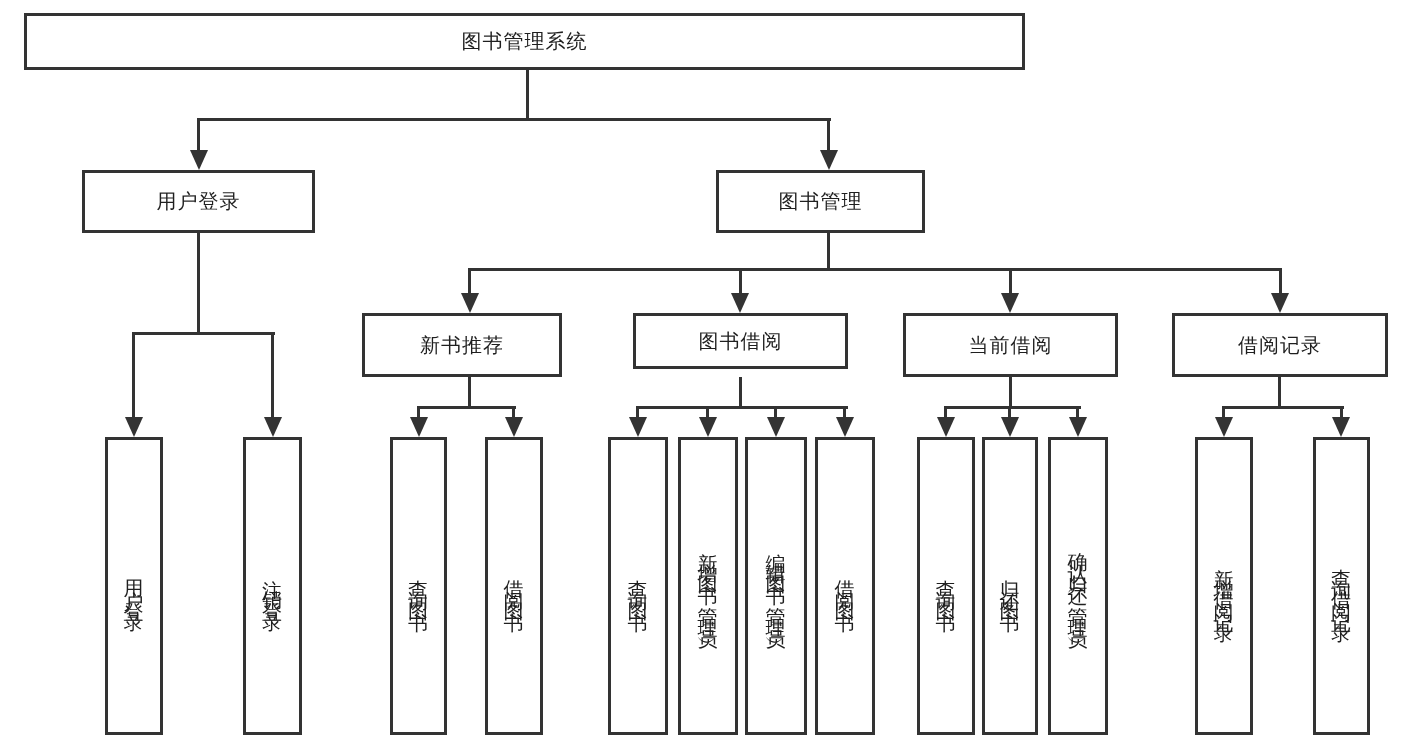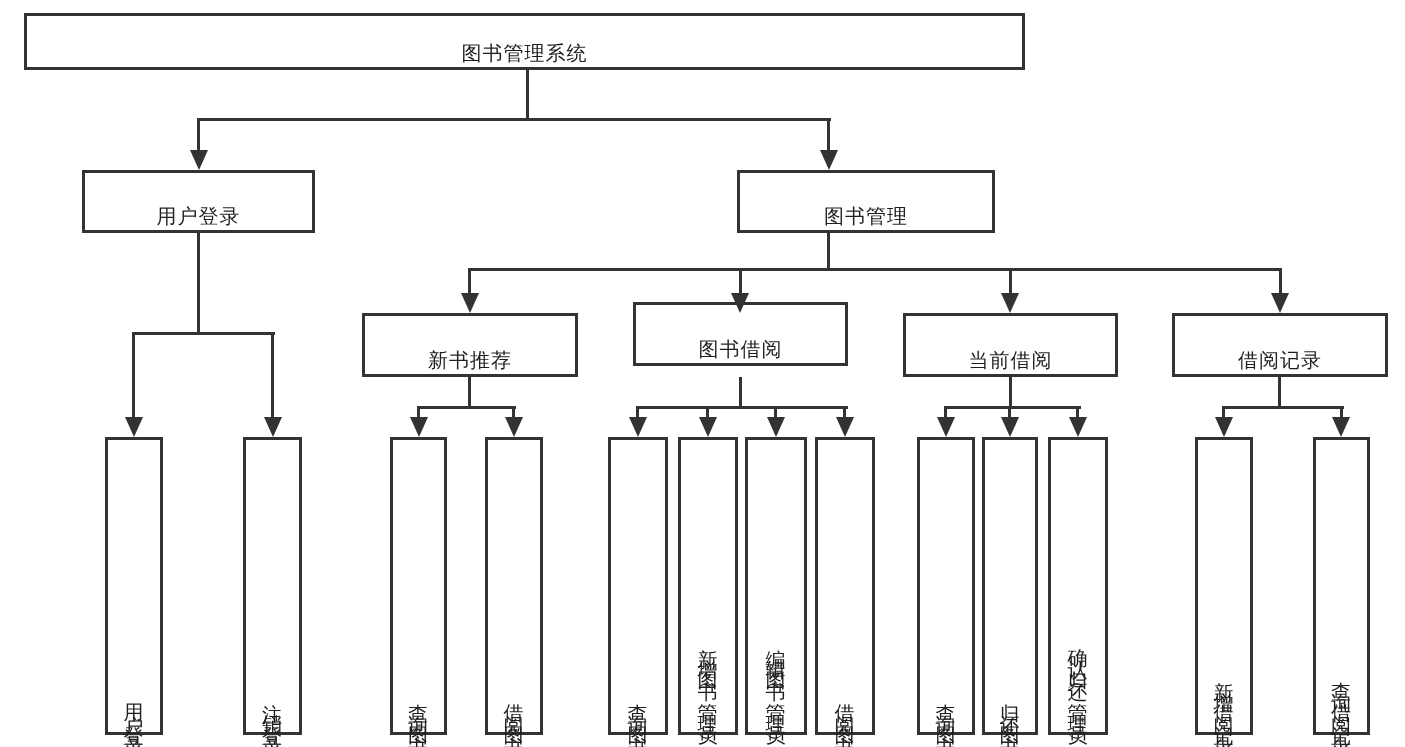--- a/index.html
+++ b/index.html
@@ -16,21 +16,21 @@
     width: 1405px;
     height: 747px;
     background: var(--background);
     overflow: hidden;
   }
   .box {
     position: absolute;
     border: 3px solid var(--line);
     background: var(--background);
     display: flex;
-    align-items: flex-end;
+    align-items: center;
     justify-content: center;
   }
   .hlabel {
     font-size: 20px;
     color: var(--text);
     letter-spacing: 1px;
     white-space: nowrap;
   }
   .vlabel {
     writing-mode: vertical-lr;
@@ -69,28 +69,28 @@
 
 <div class="canvas">
 
   <div class="box" style="left:24px;top:13px;width:1001px;height:57px">
     <span class="hlabel">图书管理系统</span>
   </div>
 
   <div class="box" style="left:82px;top:170px;width:233px;height:63px">
     <span class="hlabel">用户登录</span>
   </div>
-  <div class="box" style="left:737px;top:170px;width:258px;height:63px">
+  <div class="box" style="left:716px;top:170px;width:209px;height:63px">
     <span class="hlabel">图书管理</span>
   </div>
 
-  <div class="box" style="left:362px;top:313px;width:216px;height:64px">
+  <div class="box" style="left:362px;top:313px;width:200px;height:64px">
     <span class="hlabel">新书推荐</span>
   </div>
-  <div class="box" style="left:633px;top:302px;width:215px;height:64px">
+  <div class="box" style="left:633px;top:313px;width:215px;height:56px">
     <span class="hlabel">图书借阅</span>
   </div>
   <div class="box" style="left:1172px;top:313px;width:216px;height:64px">
     <span class="hlabel">借阅记录</span>
   </div>
   <div class="box" style="left:903px;top:313px;width:215px;height:64px">
     <span class="hlabel">当前借阅</span>
   </div>
 
   <div class="box" style="left:105px;top:437px;width:58px;height:298px">

